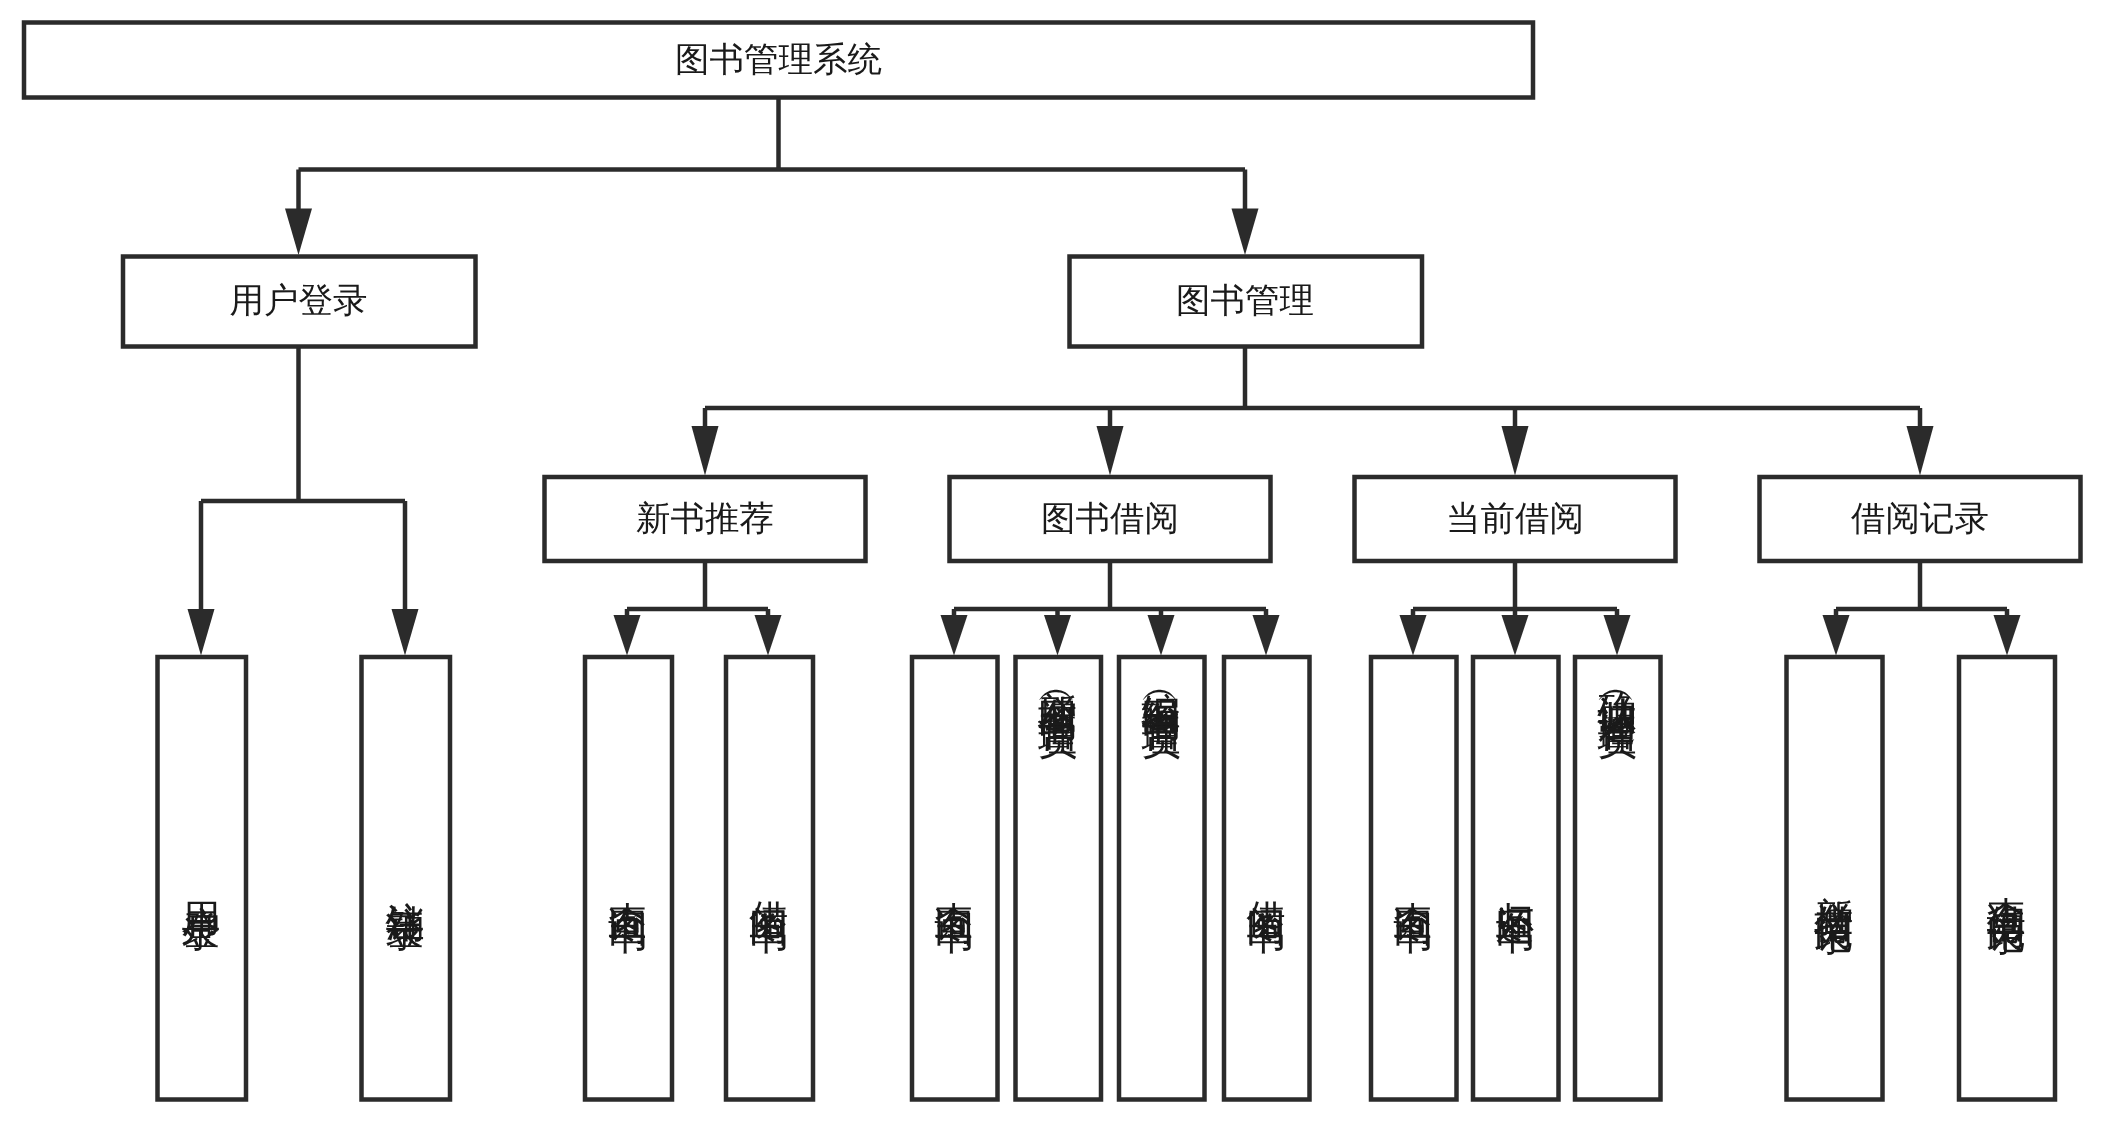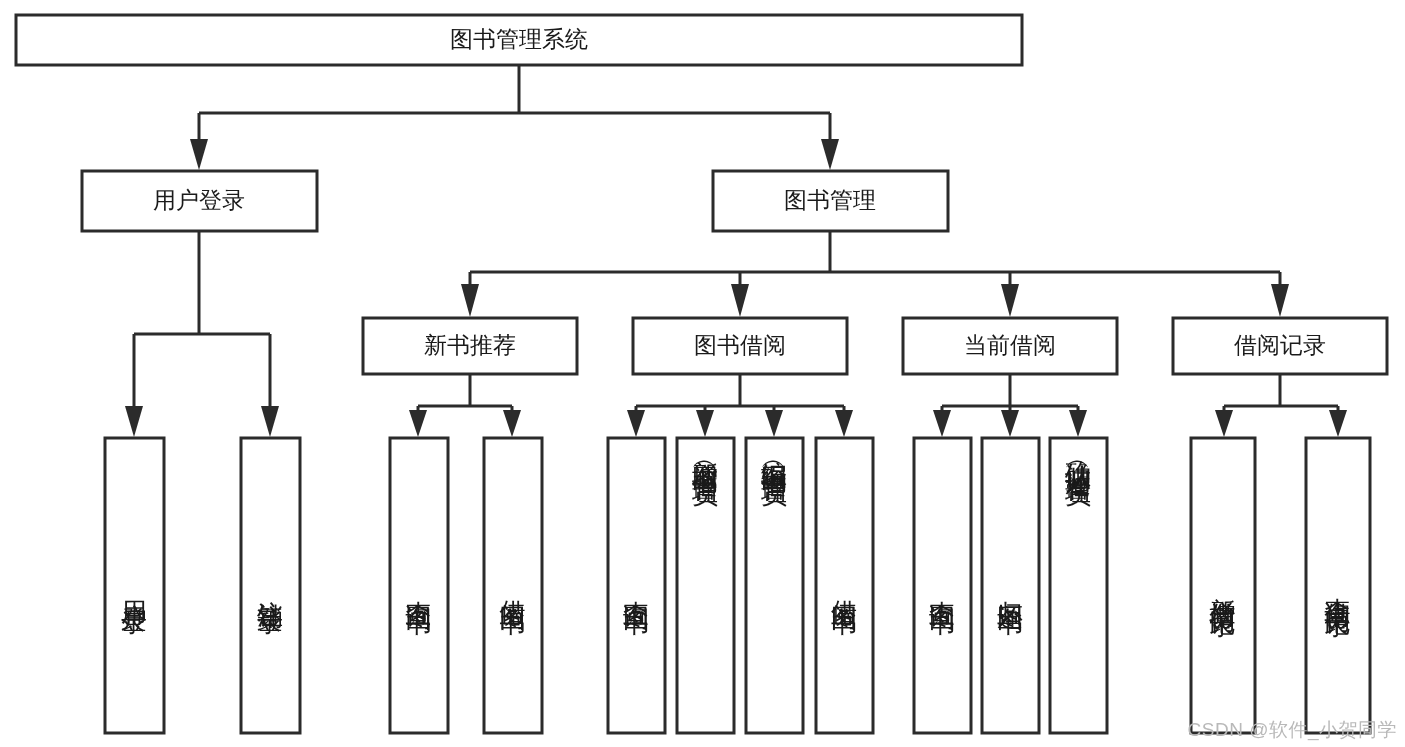--- a/index.html
+++ b/index.html
@@ -217,15 +217,14 @@
   <div class="leaf-label" style="left:914px; top:438px; width:57px; height:295px; justify-content:center; display:flex; align-items:center;">查询图书</div>
 
   <div class="leaf-label" style="left:982px; top:438px; width:57px; height:295px; justify-content:center; display:flex; align-items:center;">归还图书</div>
 
   <div class="leaf-label" style="left:1050px; top:440px; width:57px; height:291px; justify-content:flex-start; display:flex; align-items:center;">确认归还（管理员）</div>
 
   <div class="leaf-label" style="left:1191px; top:438px; width:64px; height:295px; justify-content:center; display:flex; align-items:center;">新增借阅记录</div>
 
   <div class="leaf-label" style="left:1306px; top:438px; width:64px; height:295px; justify-content:center; display:flex; align-items:center;">查询借阅记录</div>
 
-  <div class="watermark">CSDN @软件_小贺同学</div>
 
 </div>
 
 </body></html>

